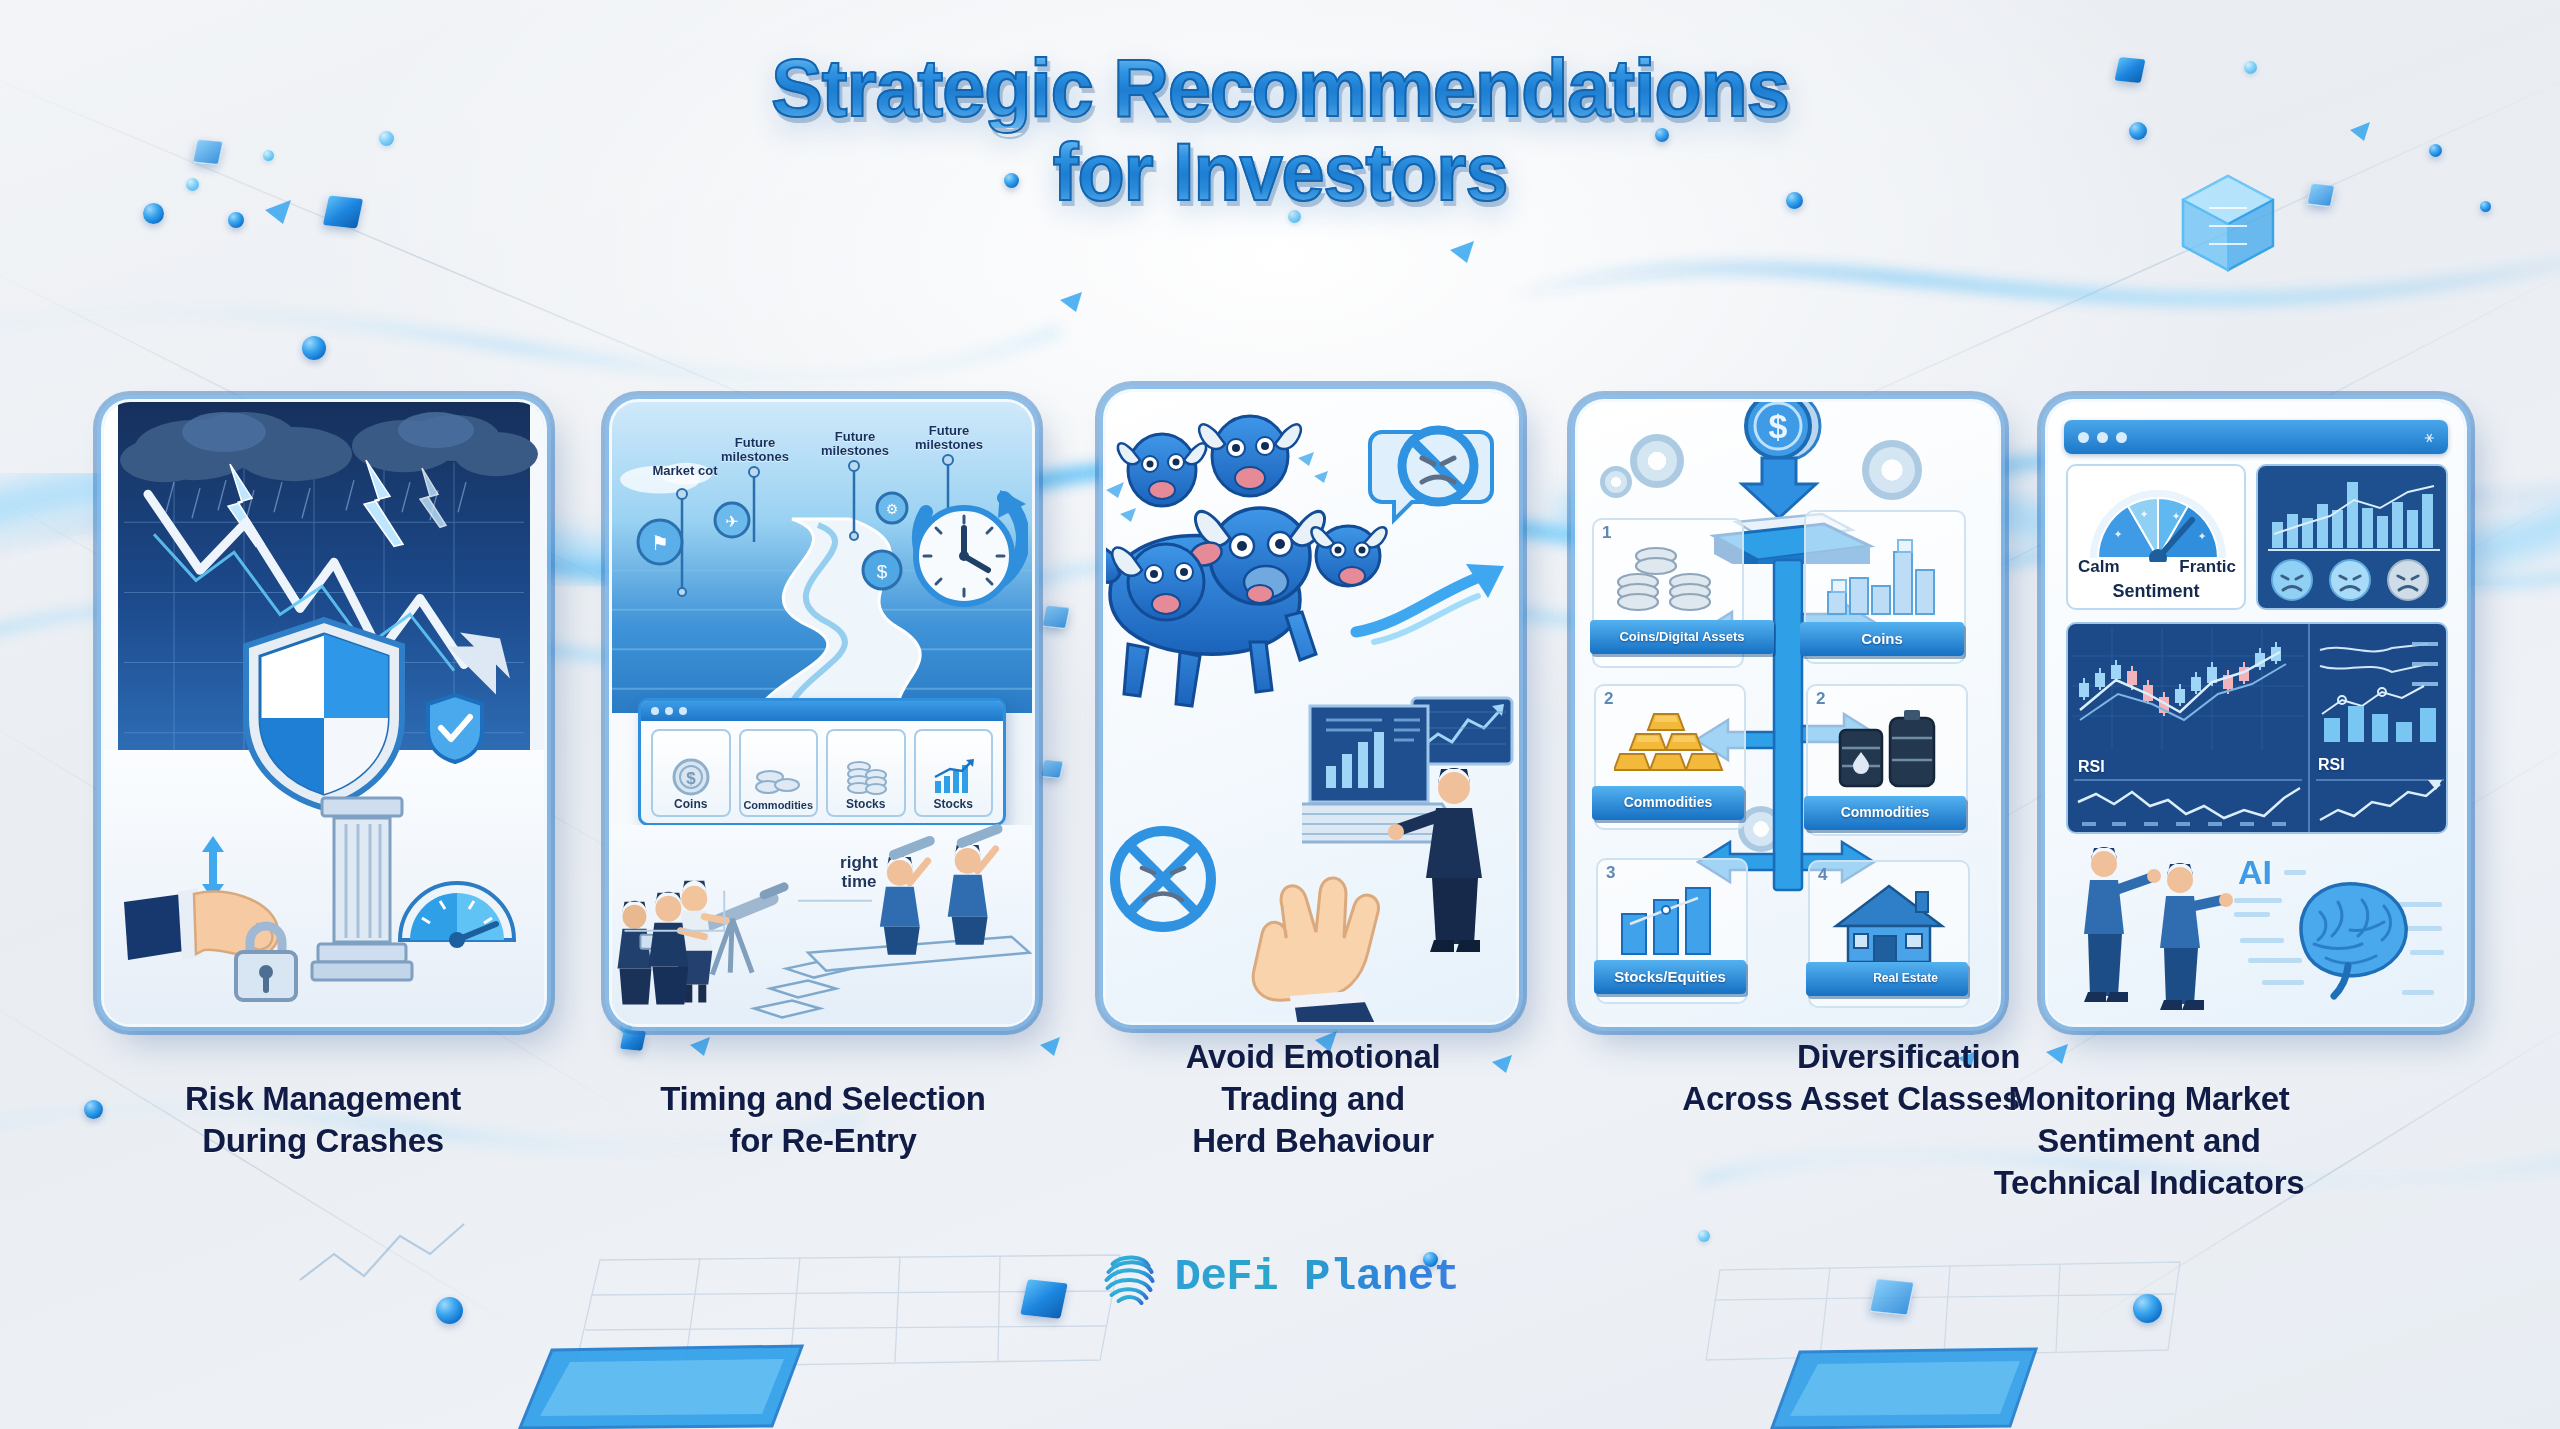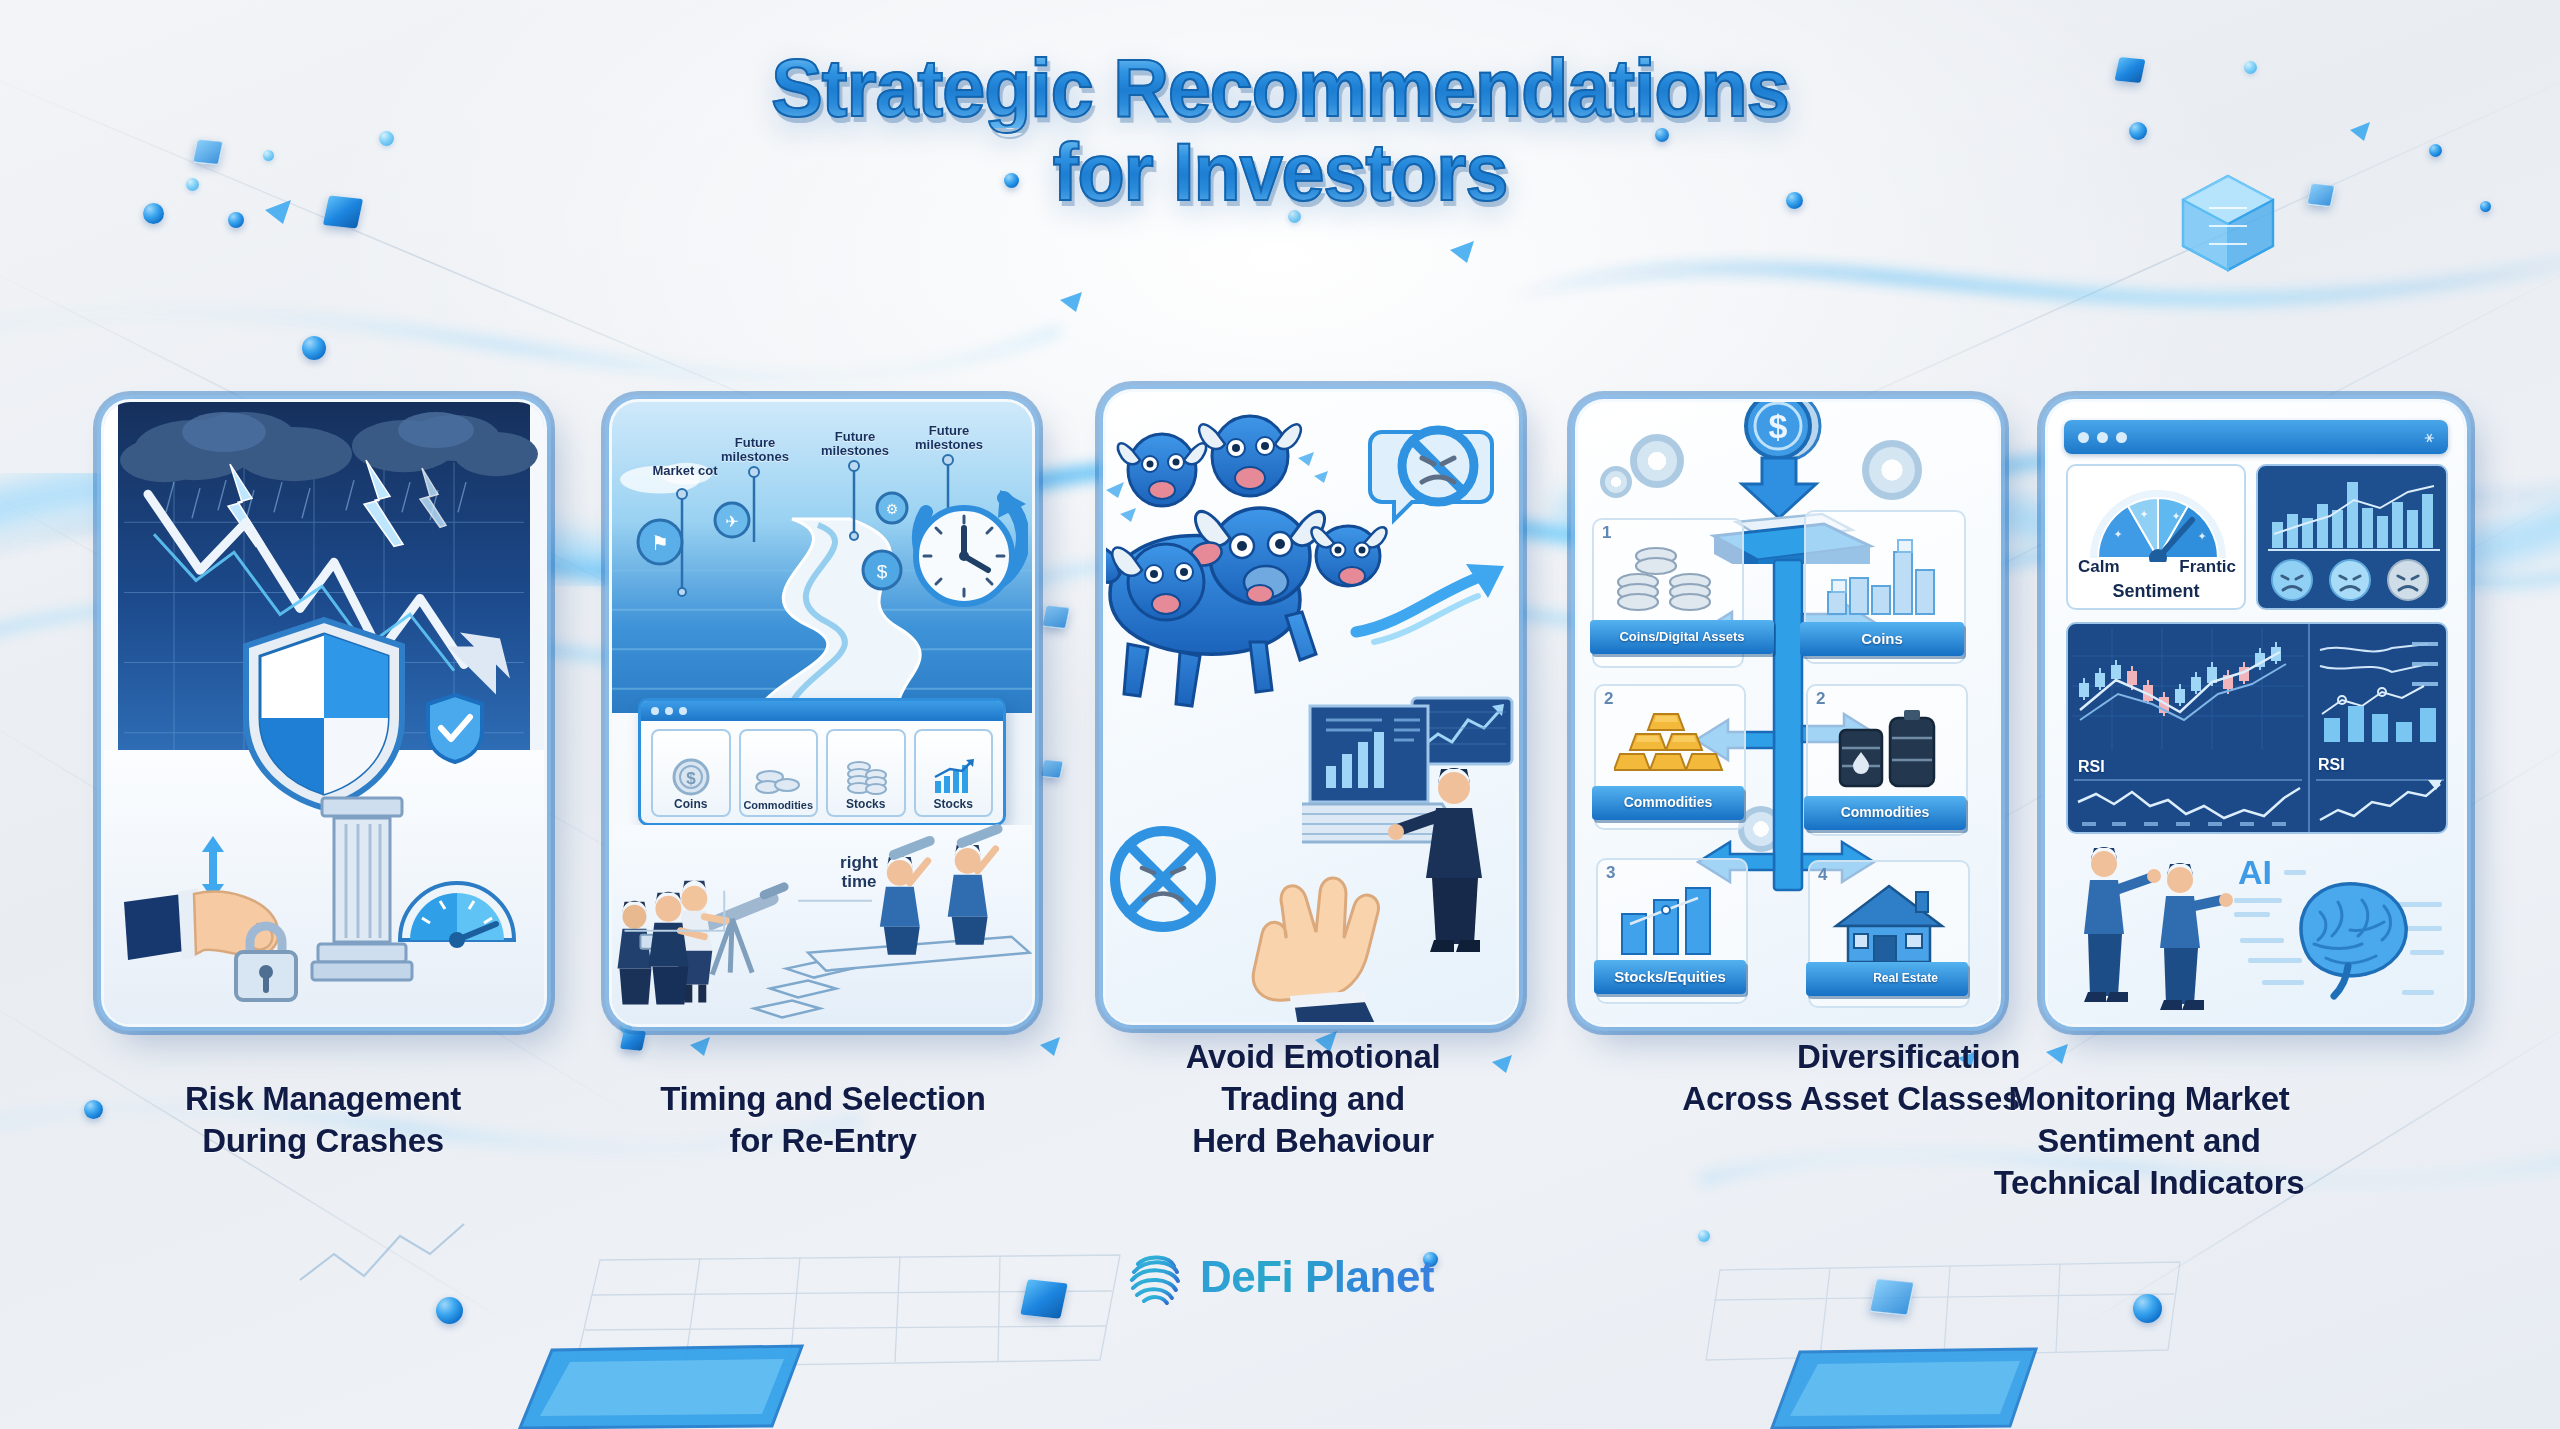--- a/index.html
+++ b/index.html
@@ -116,21 +116,21 @@
   
   #logo {
     position: absolute; left: 50%; transform: translateX(-50%);
     top: 1248px;
     display: flex; align-items: center; gap: 16px;
     z-index: 40;
   }
   #logo .logo-text {
     font-size: 44px; font-weight: bold; letter-spacing: -.5px;
     background: linear-gradient(100deg, #2f9fd8 0%, #2aa7c9 35%, #2f86d8 70%, #3b7fe0 100%);
-    -webkit-background-clip: text; background-clip: text; color: transparent;
+    -webkit-background-clip: text; background-clip: text; color: transparent; font-family: Liberation Mono, monospace;
   }
 
   
   .art { position: absolute; }
   .card-tile {
     position: absolute;
     background: linear-gradient(180deg,#ffffff,#eef5fb);
     border: 2px solid #a9cde9;
     border-radius: 8px;
     display: flex; flex-direction: column; align-items: center; justify-content: flex-end;

